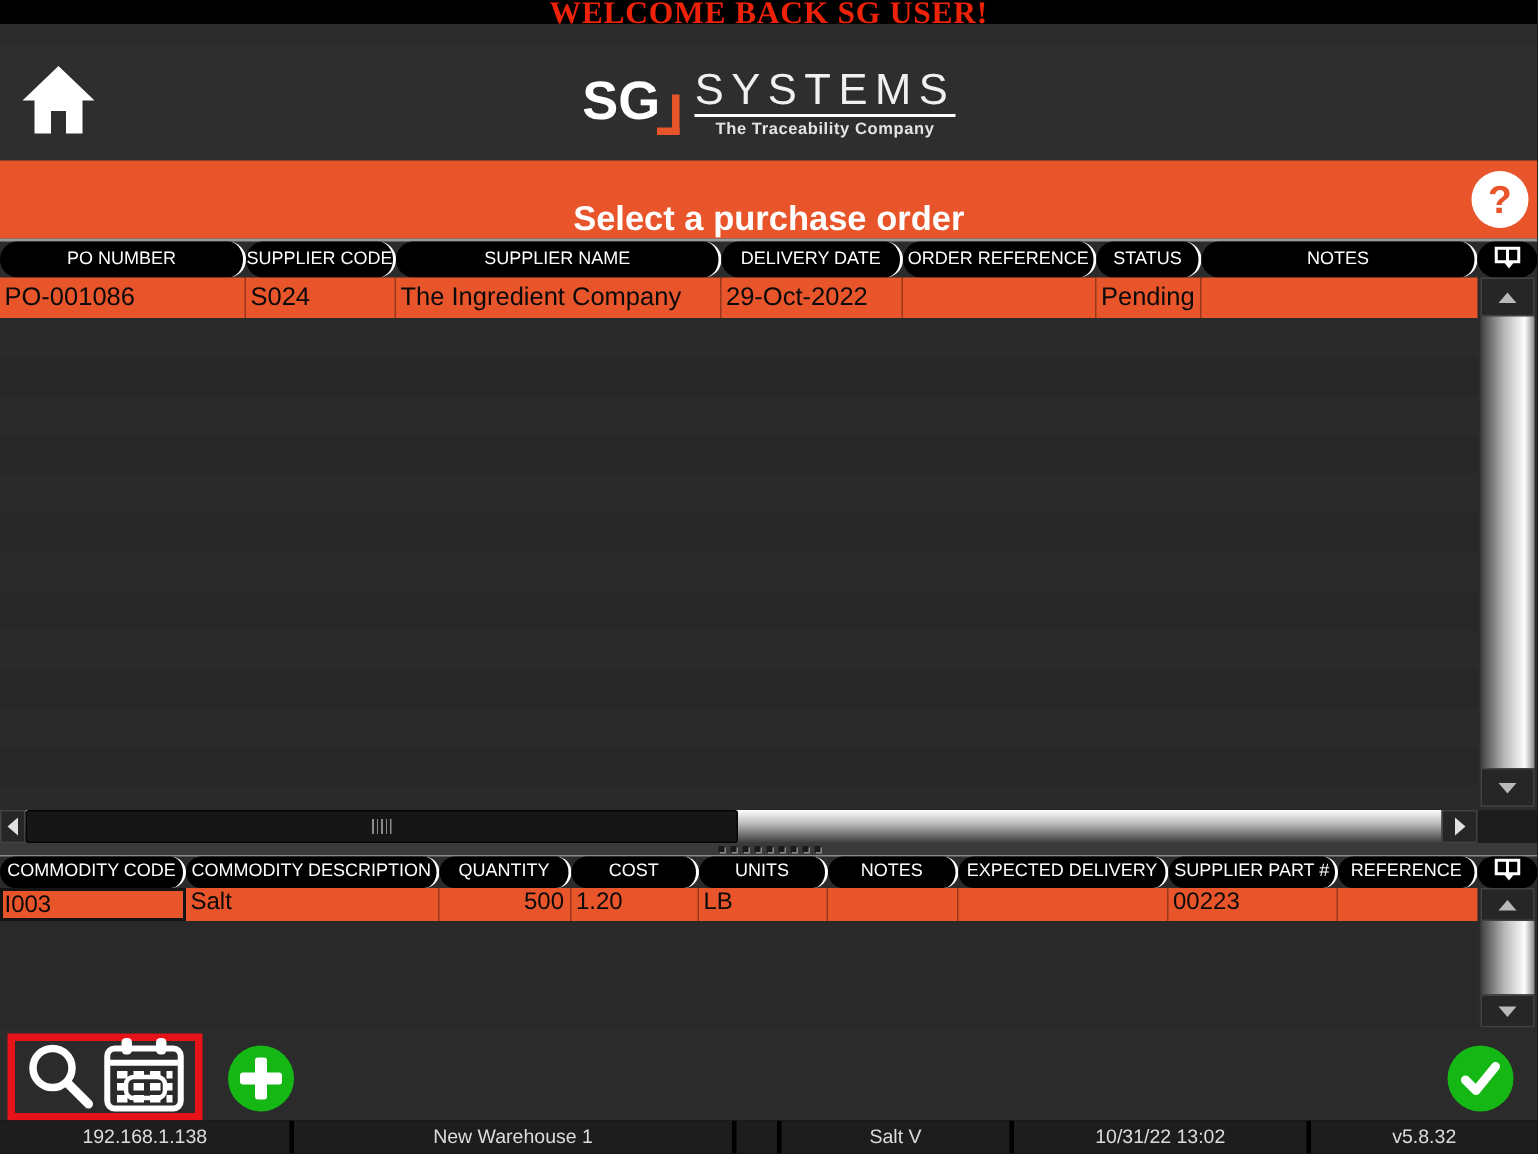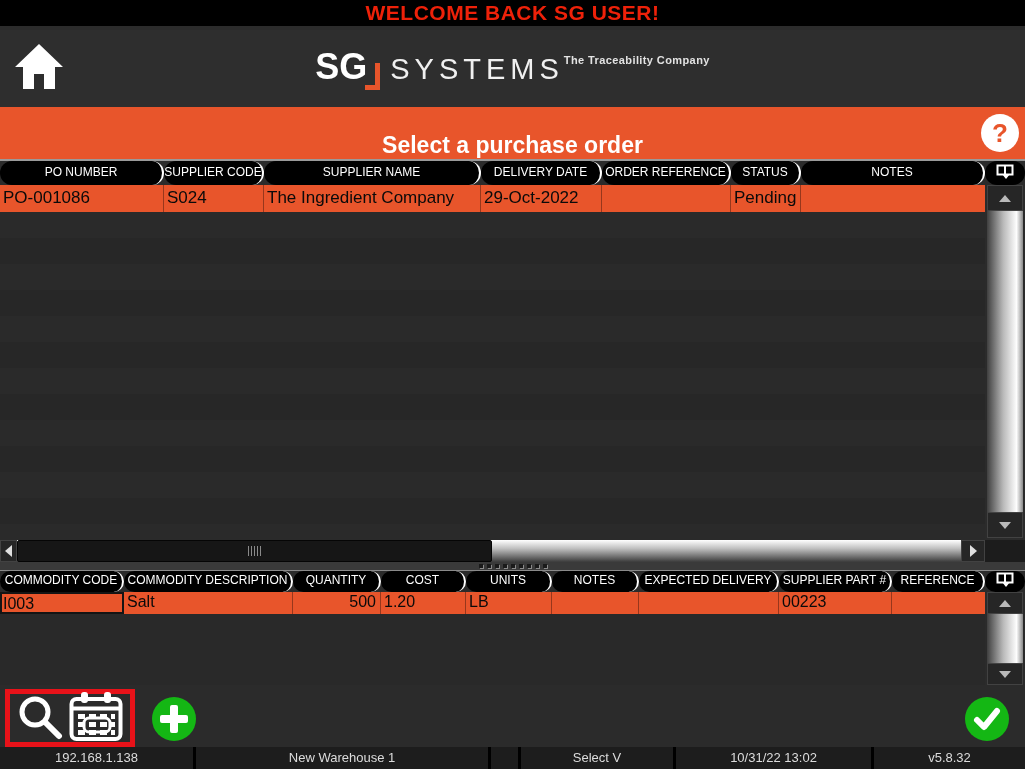--- a/index.html
+++ b/index.html
@@ -1,34 +1,34 @@
 <!DOCTYPE html>
 <html><head>
 <meta charset="utf-8">
 <style>
   * { margin:0; padding:0; box-sizing:border-box; }
   html,body { background:#111; }
   body { font-family:"Liberation Sans","DejaVu Sans",sans-serif; }
   #app { position:relative; width:1025px; height:769px; background:#2b2b2b; overflow:hidden; }
 
   
-  .welcome-bar { position:absolute; top:0; left:0; width:1025px; height:26px; background:#000;
-    display:flex; align-items:center; justify-content:center; }
+  .welcome-bar { position:absolute; top:0; left:0; width:1025px; height:16px; background:#000;
+    display:flex; align-items:center; justify-content:center;font-family:Liberation Serif, serif; }
   .welcome-text { color:#ee2109; font-size:21px; font-weight:bold; letter-spacing:.5px; }
 
   
   .app-header { position:absolute; top:30px; left:0; width:1025px; height:77px; background:#2e2e2e; }
   .home-btn { position:absolute; left:10px; top:9px; width:58px; height:58px;
     display:flex; align-items:center; justify-content:center; cursor:pointer; }
   .logo { position:absolute; left:0; top:0; width:1025px; height:77px;
     display:flex; align-items:center; justify-content:center; gap:10px; pointer-events:none; }
   .logo-left { display:flex; align-items:flex-start; }
   .logo-sg { color:#fff; font-size:36px; font-weight:bold; line-height:40px; }
   .logo-bracket { width:15px; height:27px; border-right:5px solid #e8552b; border-bottom:5px solid #e8552b; margin-left:-2px; margin-top:16px; }
-  .logo-right { display:flex; flex-direction:row; }
+  .logo-right { display:flex; flex-direction:column; }
   .logo-systems { color:#f0f0f0; font-size:29px; letter-spacing:5px; line-height:30px; font-weight:500; }
   .logo-rule { height:2px; background:#fff; margin:1px 0 2px 0; }
   .logo-tagline { color:#e3e3e3; font-size:11px; font-weight:bold; text-align:center; letter-spacing:.4px; }
 
   
   .title-bar { position:absolute; top:107px; left:0; width:1025px; height:52px; background:#e8552b;
     display:flex; align-items:flex-end; justify-content:center; }
   .title-text { color:#fff; font-size:23px; font-weight:bold; }
   .help-btn { position:absolute; right:6px; top:7px; width:38px; height:38px; border-radius:50%;
     background:#fff; color:#e8552b; font-size:26px; font-weight:bold; display:flex; align-items:center;
@@ -278,18 +278,18 @@
           <path d="M13 24 L20 31 L33 15" fill="none" stroke="#fff" stroke-width="6" stroke-linecap="round" stroke-linejoin="round"></path>
         </svg>
       </span>
     </button>
   </div>
 
   <div class="status-bar">
     <div class="seg" style="width:193px">192.168.1.138</div>
     <div class="seg" style="width:292px">New Warehouse 1</div>
     <div class="seg" style="width:27px"></div>
-    <div class="seg" style="width:152px">Select V</div>
+    <div class="seg" style="width:152px">Salt V</div>
     <div class="seg" style="width:195px">10/31/22 13:02</div>
     <div class="seg" style="width:151px">v5.8.32</div>
   </div>
 
 </div>
 
 </body></html>

